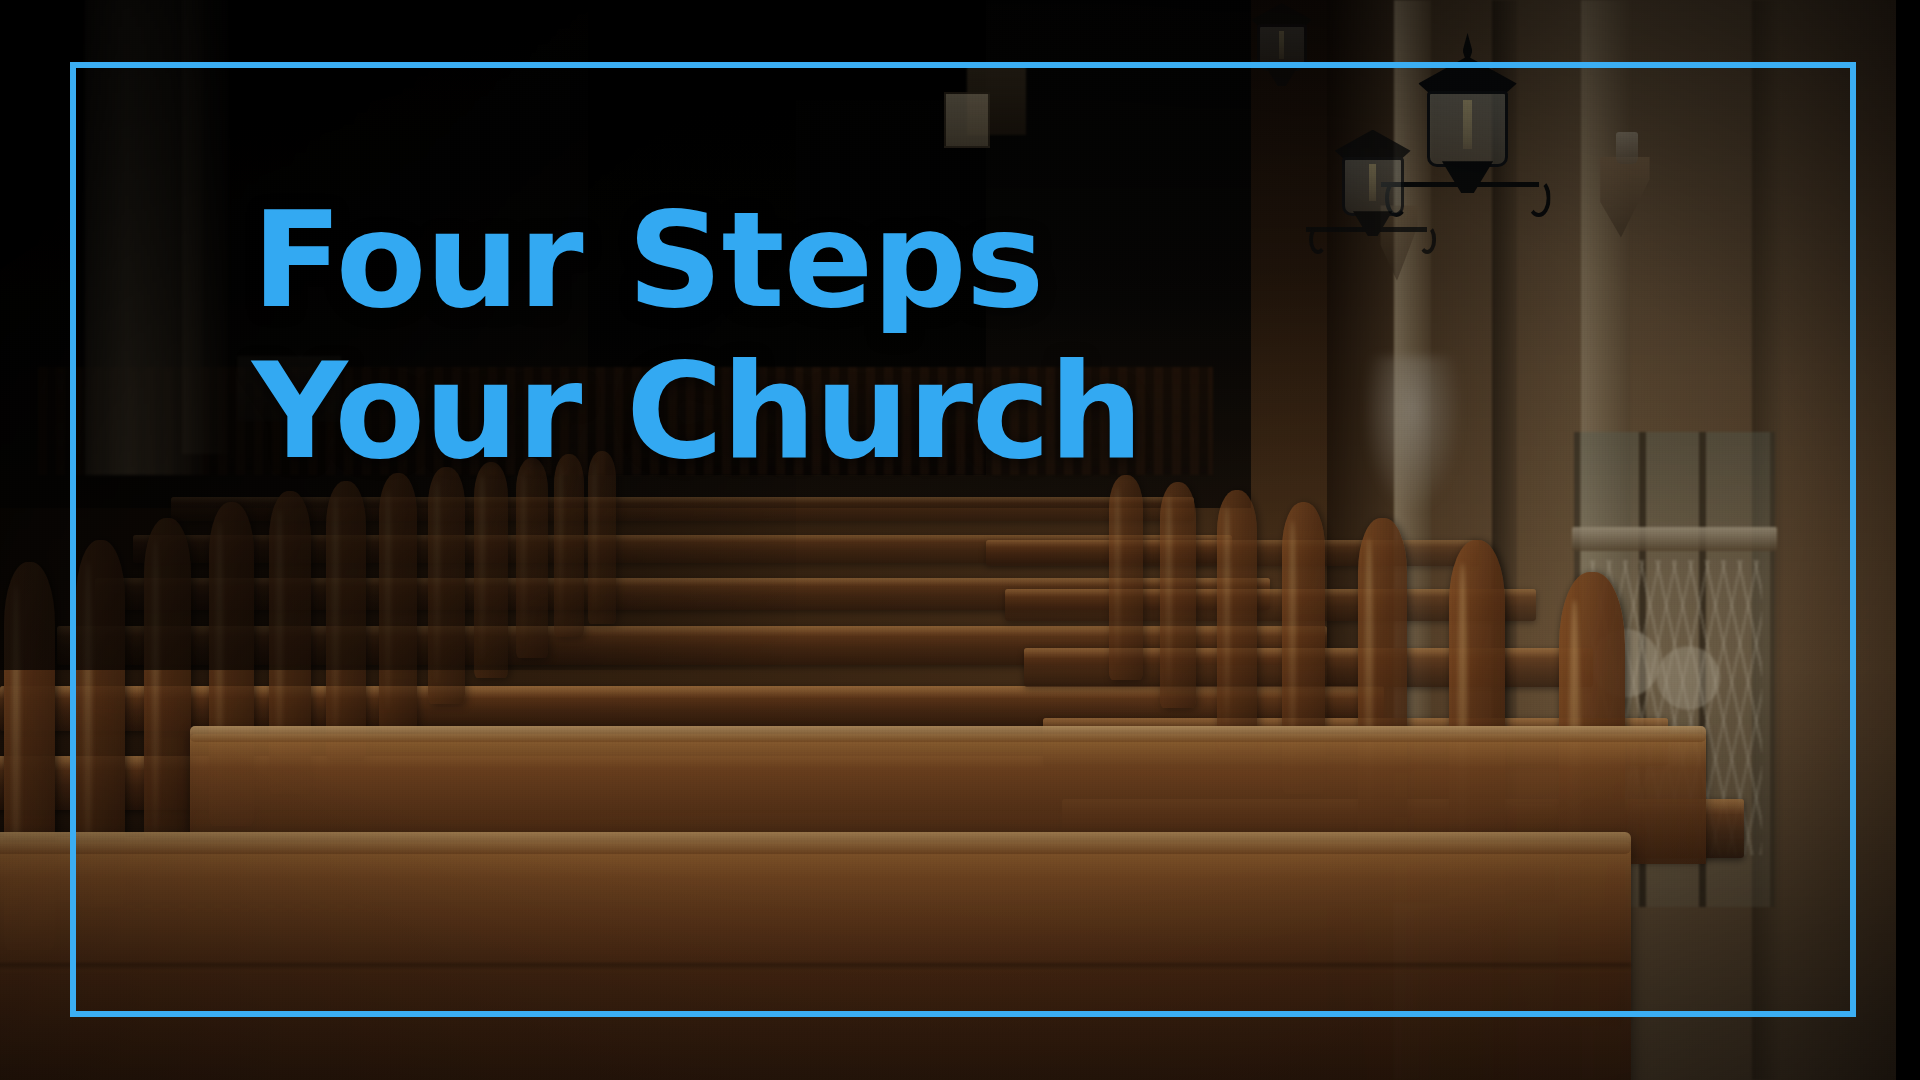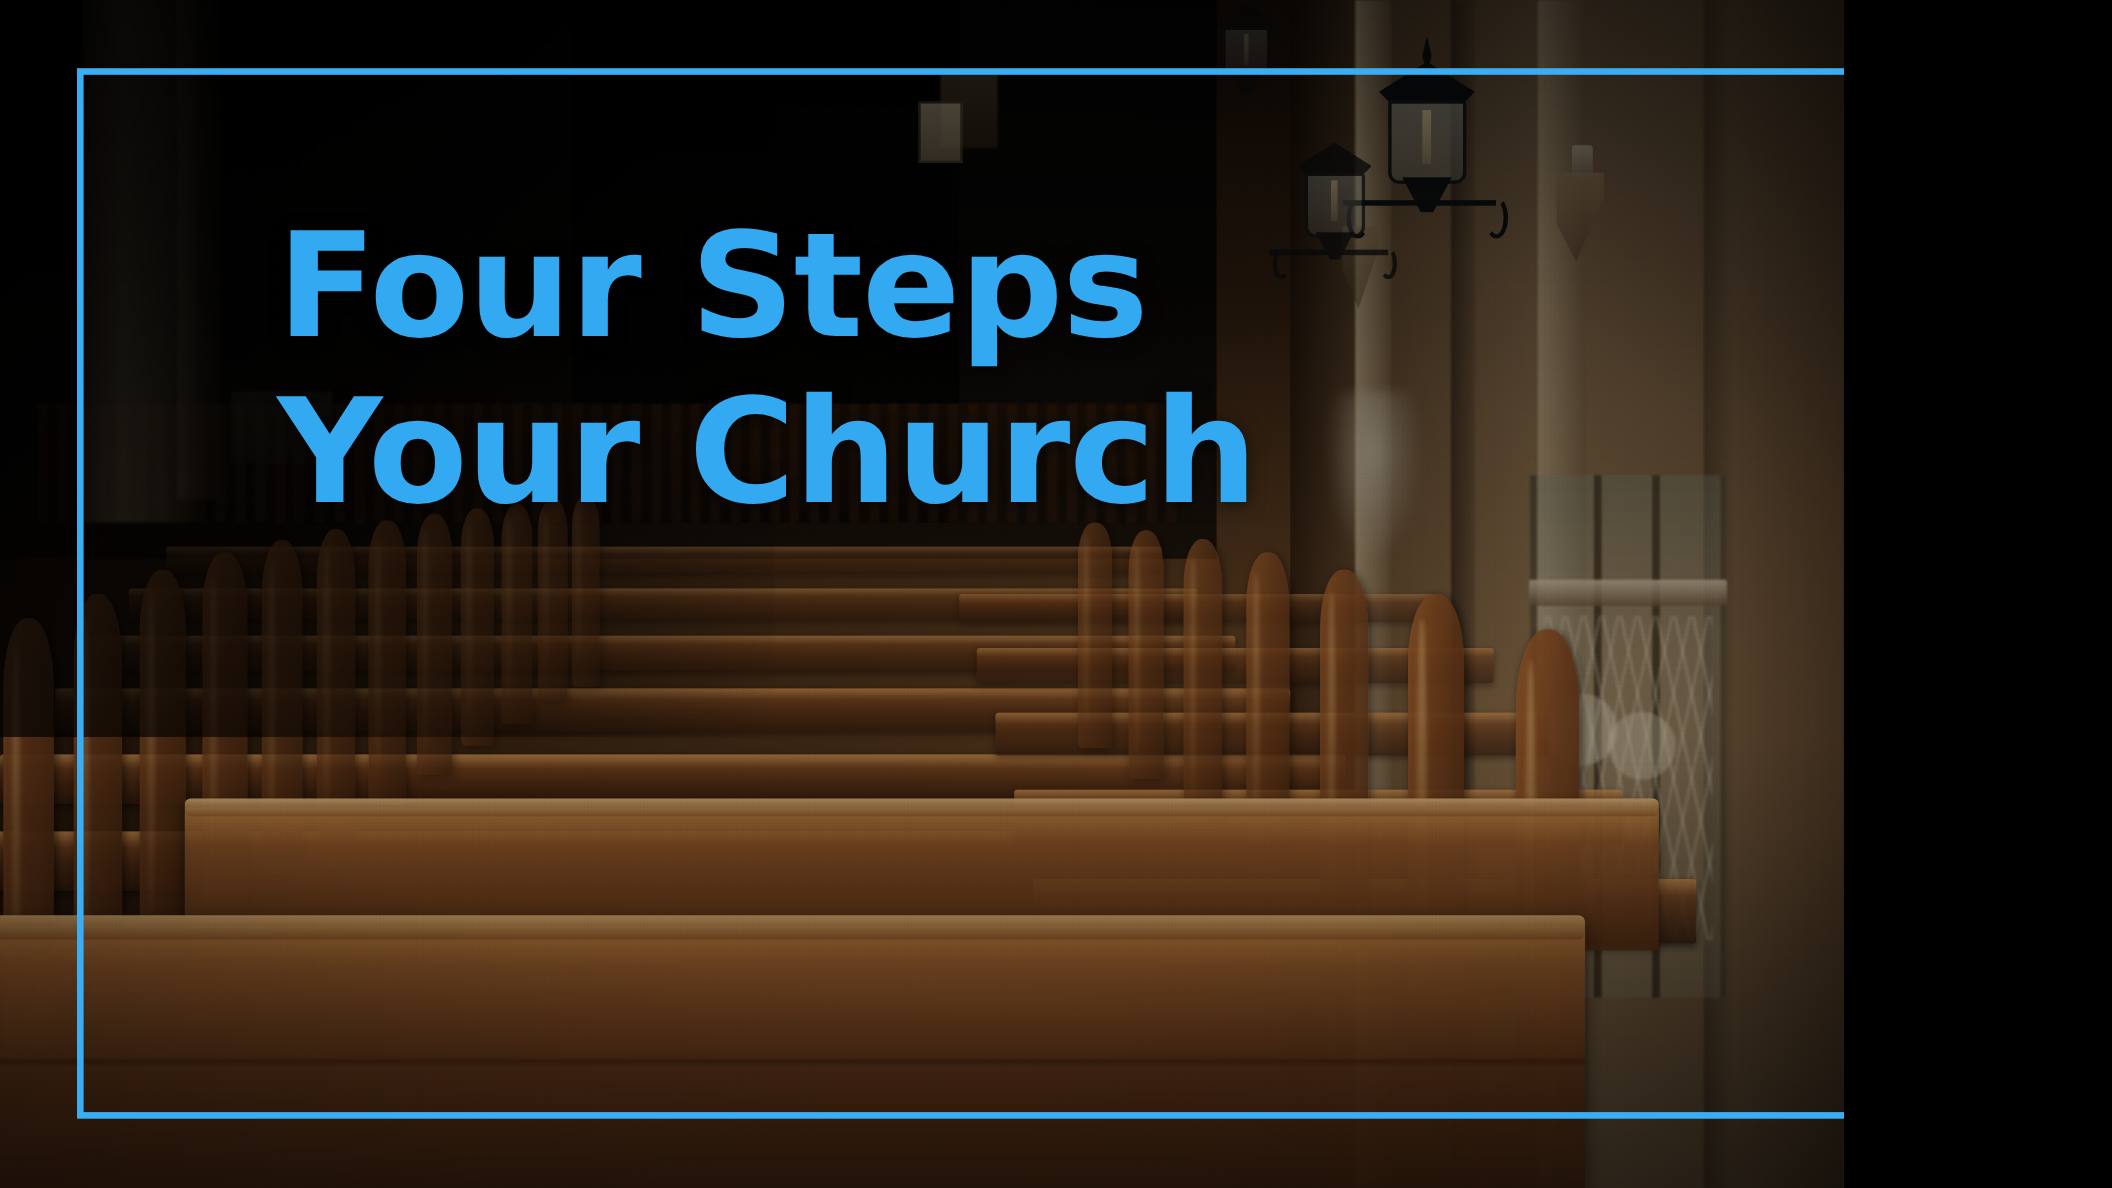--- a/index.html
+++ b/index.html
@@ -6,21 +6,21 @@
   html, body {
     width:1920px; height:1080px;
     overflow:hidden;
     background:#000;
     font-family:"Liberation Sans", sans-serif;
   }
 
   
   .stage {
     position:relative;
-    width:1676px; height:1080px;
+    width:1896px; height:1080px;
     overflow:hidden;
     background:#404040;
   }
 
   
   .photo {
     position:absolute; inset:0;
     overflow:hidden;
   }
 

